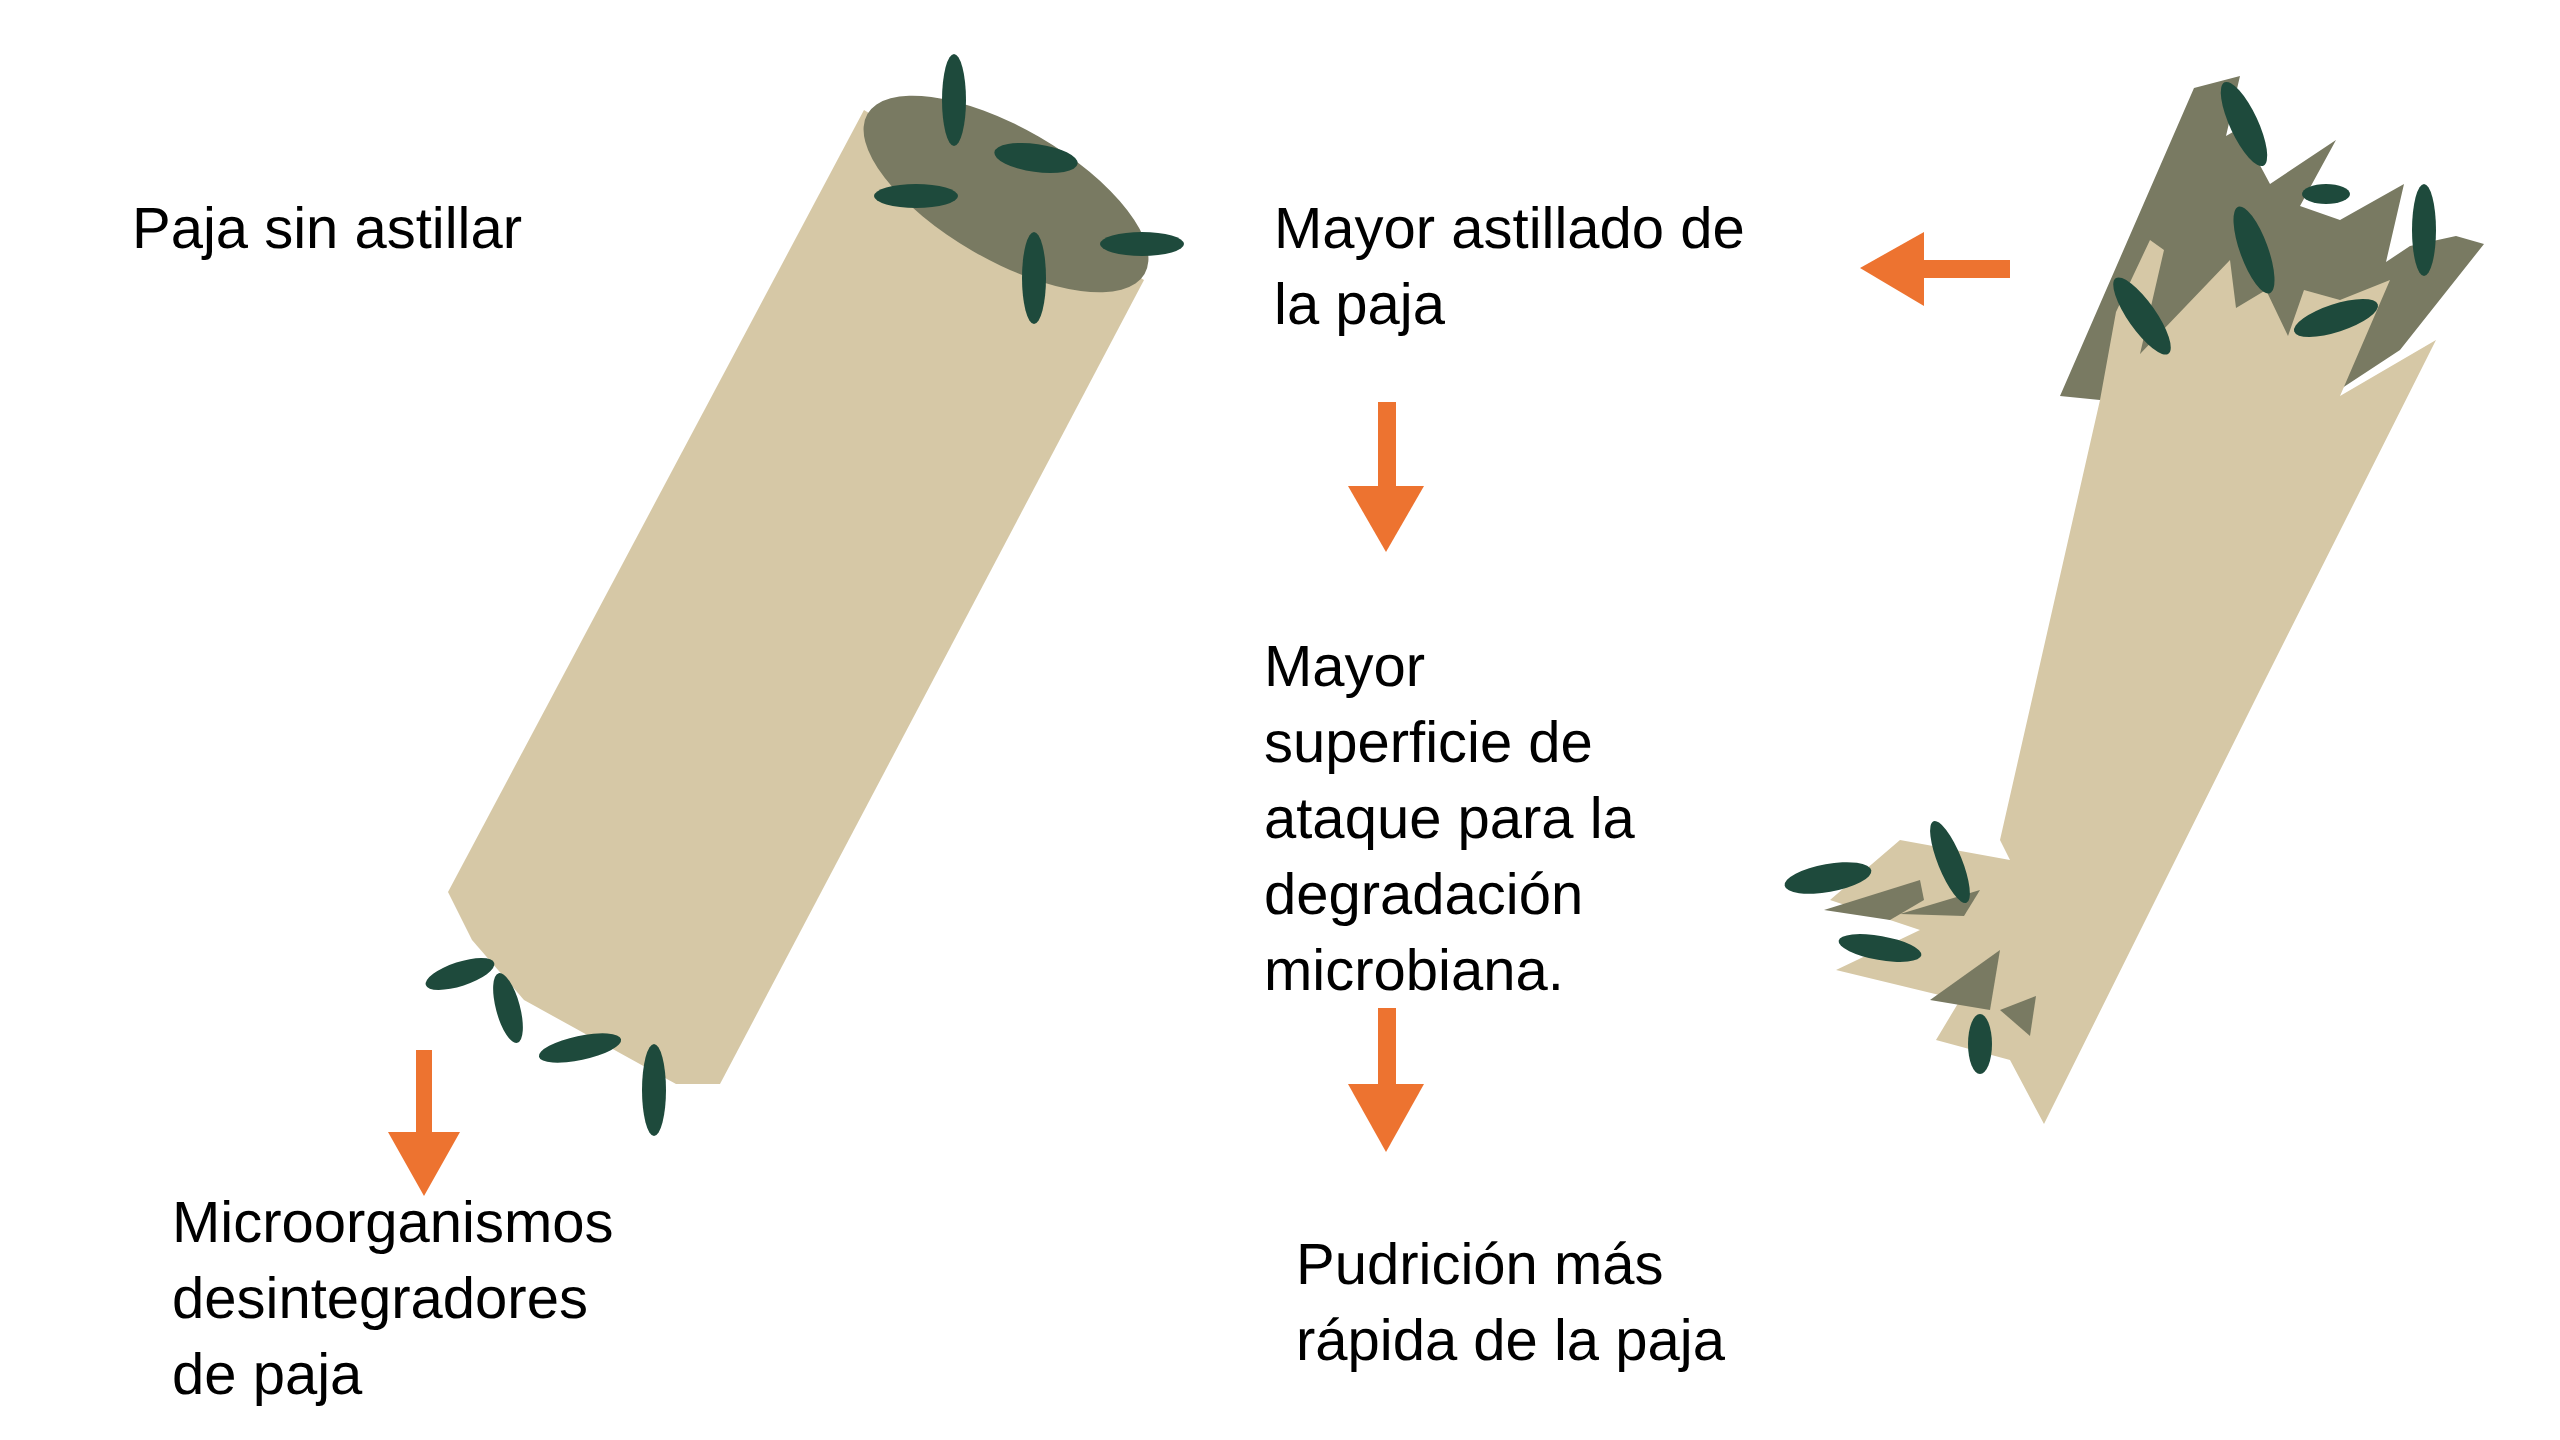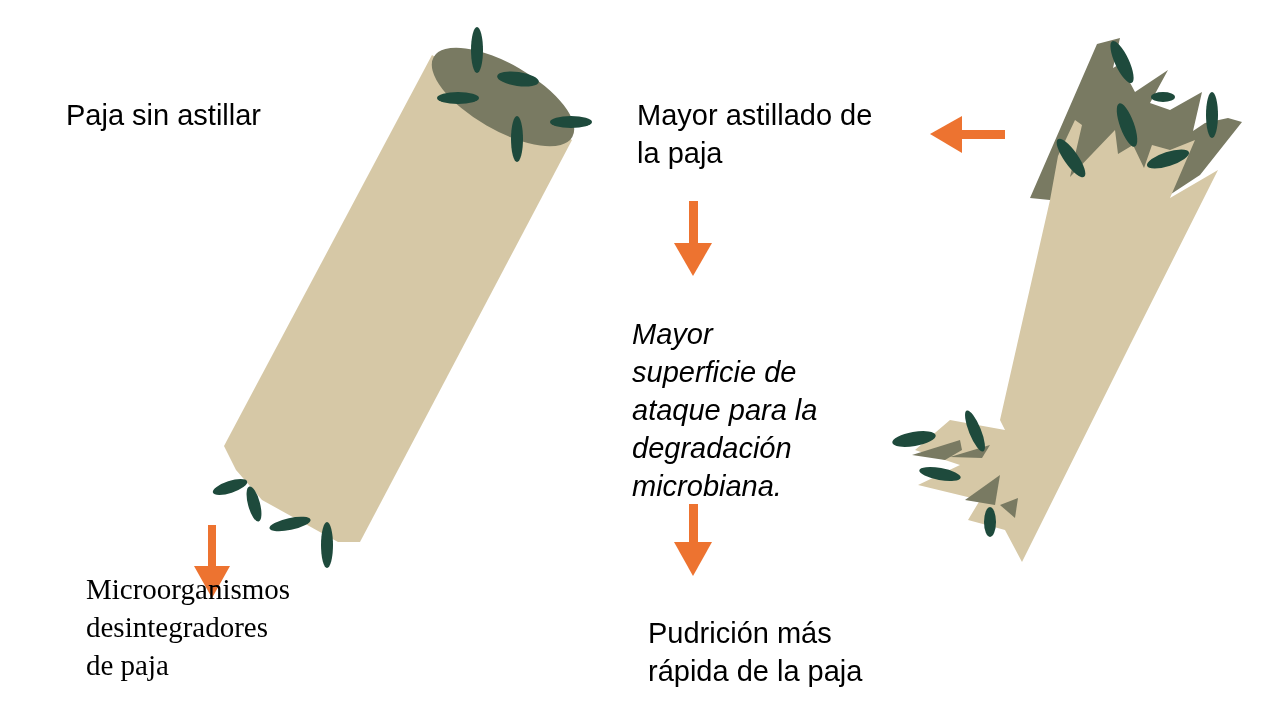--- a/index.html
+++ b/index.html
@@ -75,27 +75,27 @@
     <polygon points="674,243 712,243 693,276"></polygon>
   </g>
   <g fill="#ed7330">
     <rect x="689" y="504" width="9" height="39"></rect>
     <polygon points="674,542 712,542 693,576"></polygon>
   </g>
 </svg>
 
 <div class="label" style="left:66px; top:96px;">Paja sin astillar</div>
 
-<div class="label" style="left:86px; top:570px;font-family:Liberation Serif, serif;">Microorganismos
+<div class="label" style="left:86px; top:593px;">Microorganismos
 desintegradores
 de paja</div>
 
 <div class="label" style="left:637px; top:96px;">Mayor astillado de
 la paja</div>
 
-<div class="label" style="left:632px; top:315px;font-style:italic;">Mayor
+<div class="label" style="left:632px; top:315px;">Mayor
 superficie de
 ataque para la
 degradación
 microbiana.</div>
 
 <div class="label" style="left:648px; top:614px;">Pudrición más
 rápida de la paja</div>
 
 </body></html>

